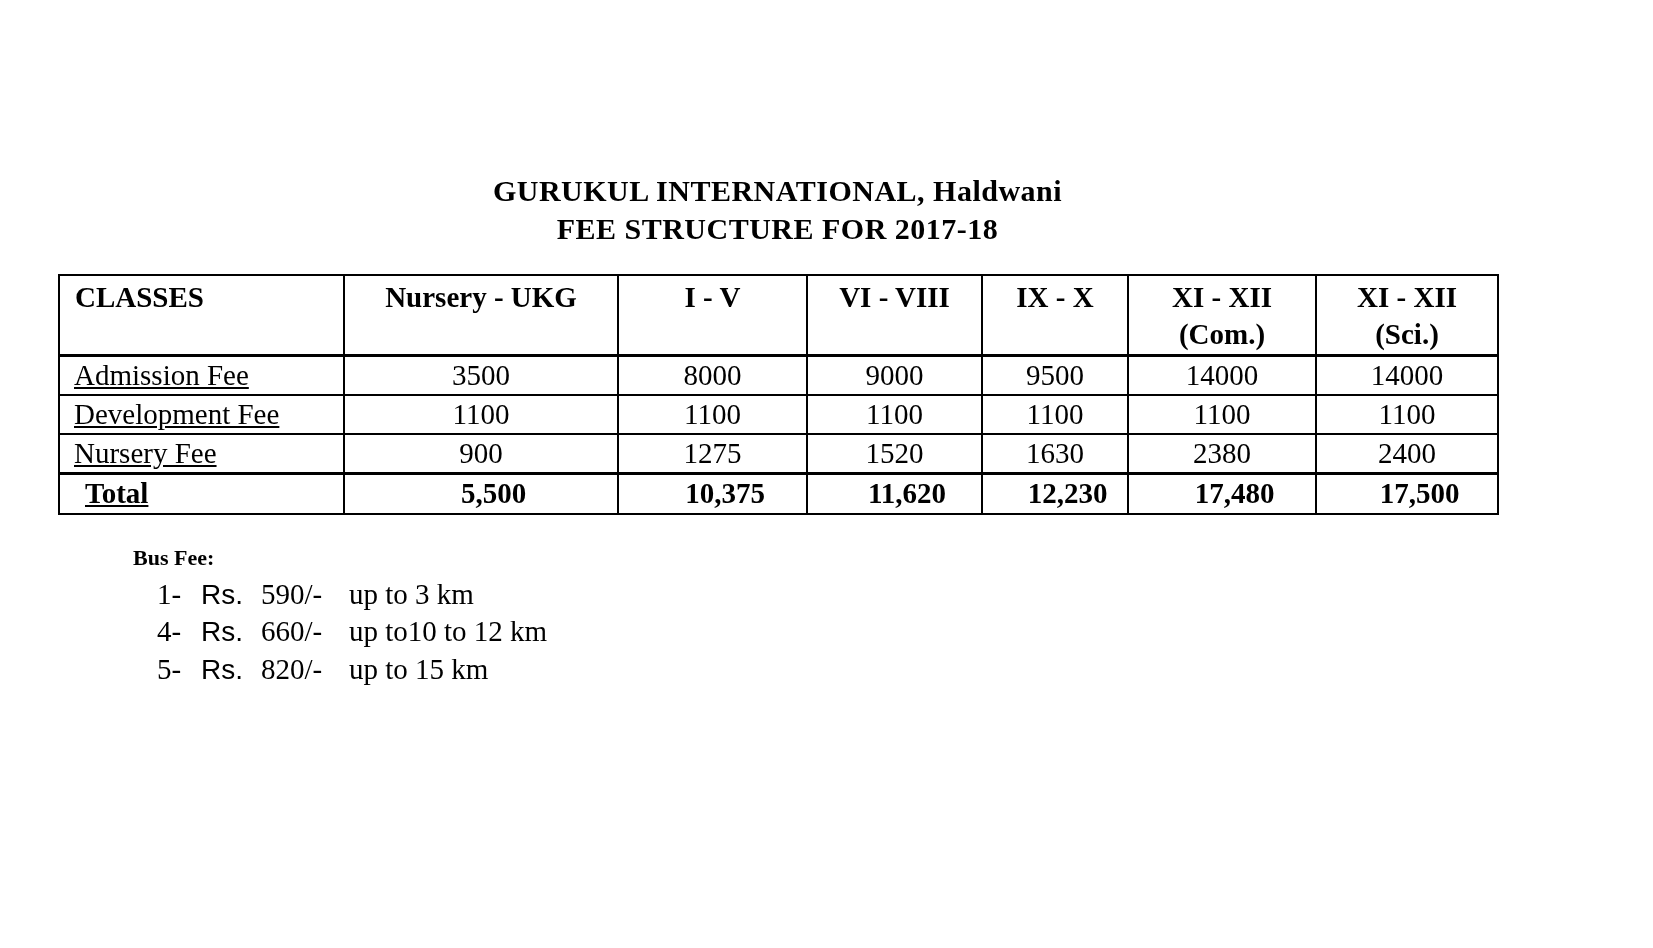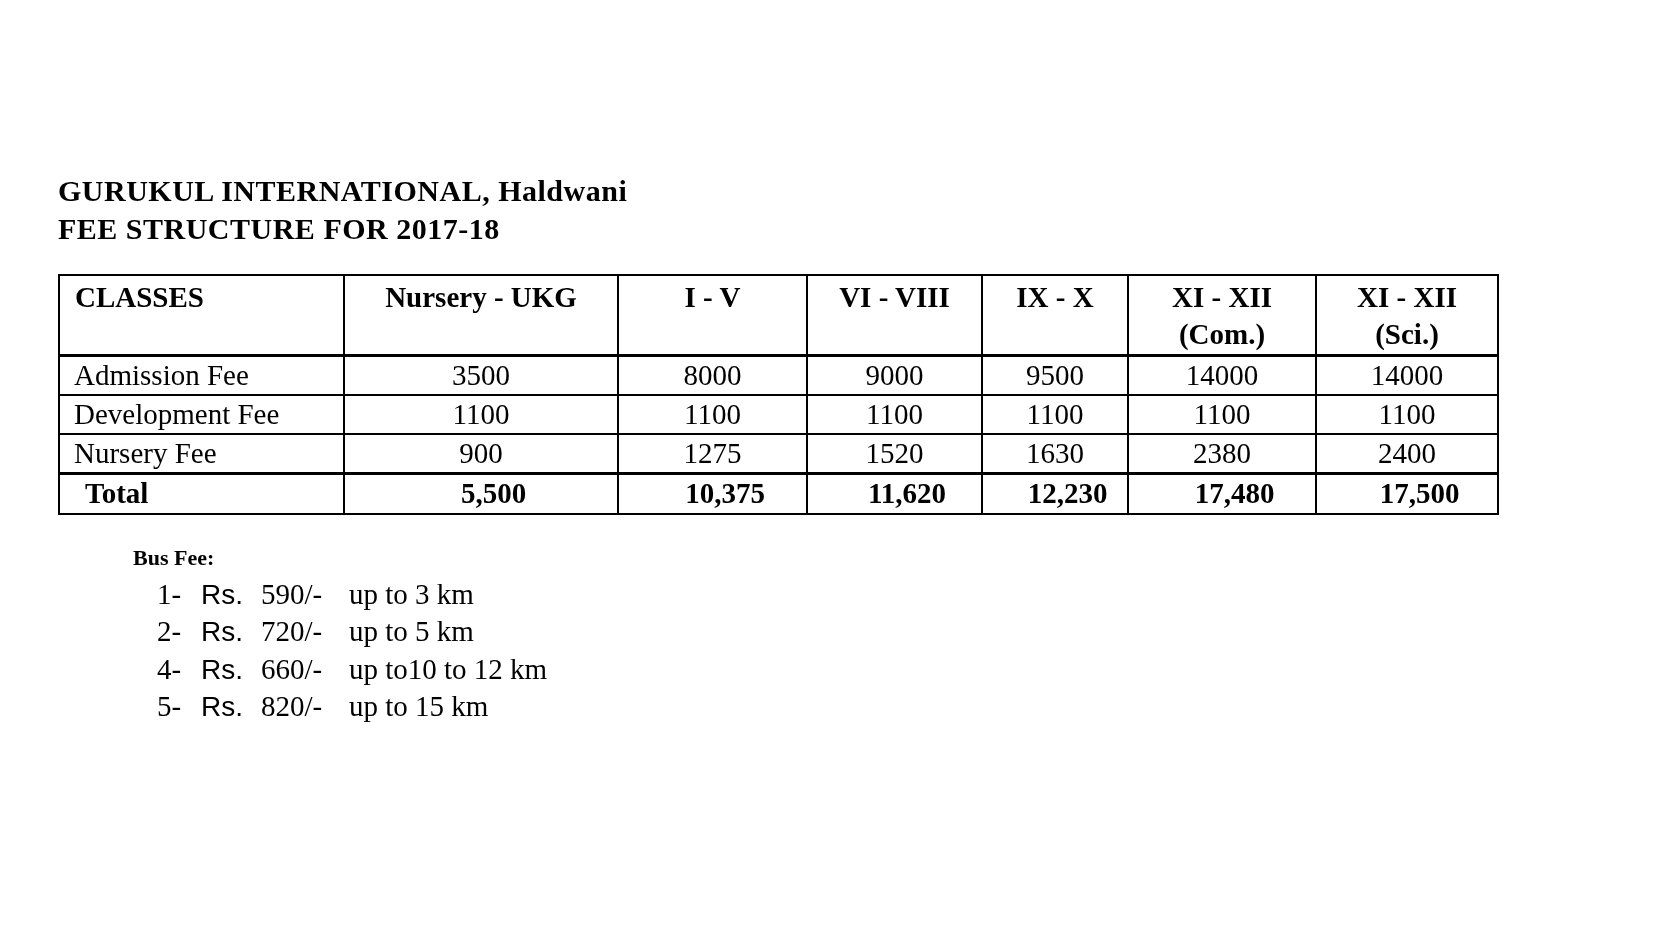--- a/index.html
+++ b/index.html
@@ -14,20 +14,21 @@
     height: 948px;
     background: #ffffff;
     color: #000000;
     font-family: "Liberation Serif", serif;
     overflow: hidden;
   }
   .title-block {
     width: 1439px;
     margin-left: 58px;
     padding-top: 172px;
+    text-align: center;
   }
   .title-line {
     font-size: 30px;
     font-weight: bold;
     line-height: 38px;
     letter-spacing: 0.5px;
   }
   table.fee-table {
     border-collapse: collapse;
     table-layout: fixed;
@@ -57,20 +58,21 @@
   table.fee-table td {
     height: 39px;
     text-align: center;
     padding: 0;
     line-height: 37px;
     border-top-width: 2px;
   }
   table.fee-table td.row-label {
     text-align: left;
     padding-left: 14px;
+    text-decoration: underline;
   }
   table.fee-table tr.header-row th {
     border-bottom-width: 3px;
   }
   table.fee-table tr.total-row td {
     font-weight: bold;
     border-top-width: 3px;
     height: 40px;
     padding-left: 25px;
   }
@@ -196,23 +198,20 @@
     </tbody>
   </table>
 
   <div class="bus-fee">
     <div class="bus-fee-heading">Bus Fee:</div>
 
     <div class="bus-item">
       <span class="num">1-</span><span class="cur">Rs.</span><span class="amt">590/-</span><span>up to 3 km</span>
     </div>
     <div class="bus-item">
-      <span class="num">2-</span><span class="cur">Rs.</span><span class="amt">720/-</span><span>up to 5 km</span>
-    </div>
-    <div class="bus-item">
       <span class="num">4-</span><span class="cur">Rs.</span><span class="amt">660/-</span><span>up to10 to 12 km</span>
     </div>
     <div class="bus-item">
       <span class="num">5-</span><span class="cur">Rs.</span><span class="amt">820/-</span><span>up to 15 km</span>
     </div>
   </div>
 
 </div>
 
 </body></html>

